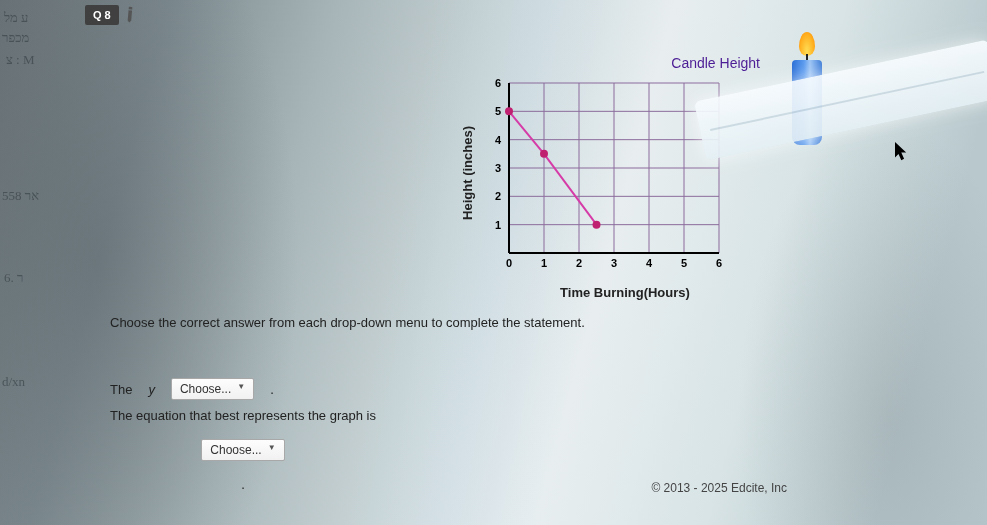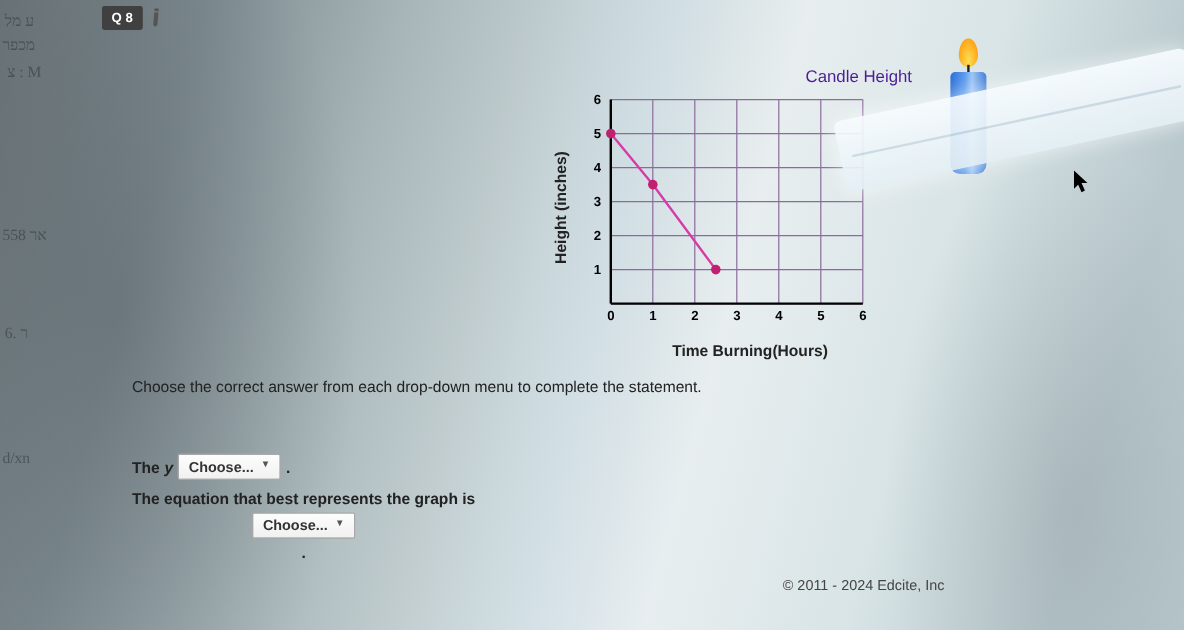--- a/index.html
+++ b/index.html
@@ -102,21 +102,21 @@
 
   .question-text {
     position: absolute;
     left: 110px; top: 315px;
     font-size: 13px; color: #222;
   }
   .statement {
     position: absolute;
     left: 110px;
     font-size: 13px; color: #222;
-    display: flex; align-items: center; gap: 4px; font-weight: bold;
+    display: flex; align-items: center; gap: 16px;
   }
   .statement.s1 { top: 378px; }
   .statement.s2 { top: 408px; flex-direction: column; }
   .statement em { font-style: italic; }
   .dropdown {
     display: inline-flex; align-items: flex-start; gap: 6px;
     border: 1px solid #a8a8a8;
     background: linear-gradient(#fdfdfd,#f1f1f1);
     padding: 3px 8px;
     font-size: 12px; color: #333;
@@ -238,19 +238,19 @@
 
 <div class="statement s2">
   <span>The equation that best represents the graph is</span>
   <span class="dropdown">
     <span>Choose...</span>
     <span class="caret">▼</span>
   </span>
   <span>.</span>
 </div>
 
-<div class="copyright">© 2011 - 2024 Edcite, Inc</div>
+<div class="copyright">© 2013 - 2025 Edcite, Inc</div>
 
 <span class="cursor">
   <svg viewBox="0 0 20 28" fill="currentColor">
       <path d="M0 0 L0 22 L5 17 L9 26 L13 24 L9 15 L16 15 Z"></path>
     </svg>
 </span>
 
 </body></html>

